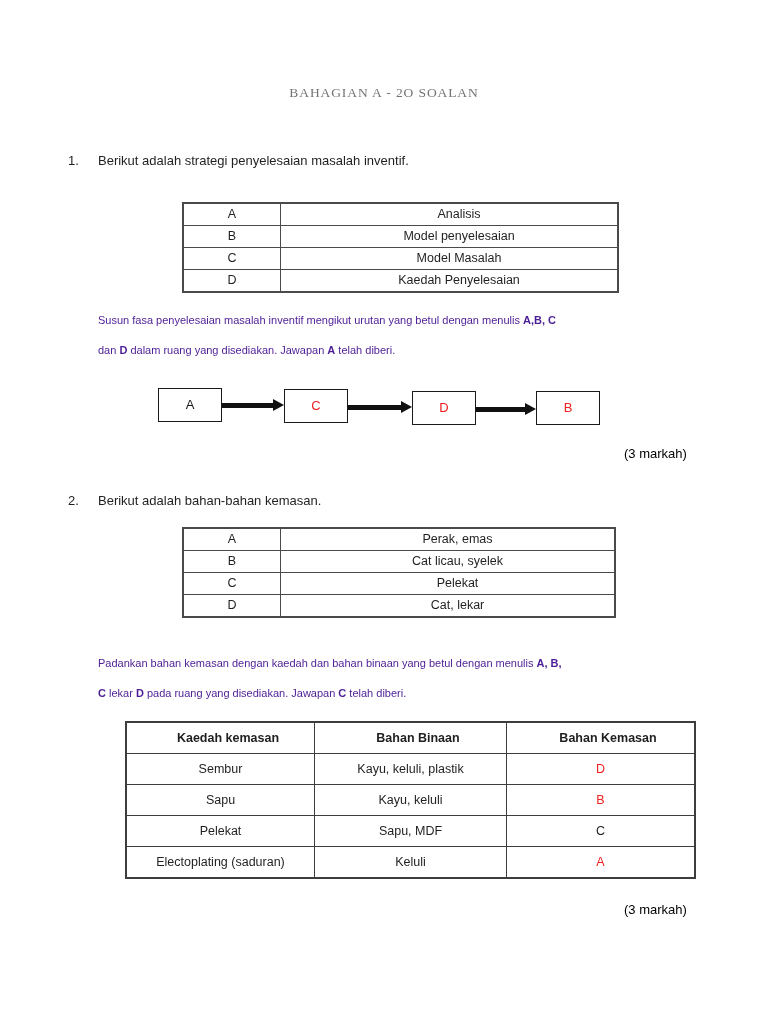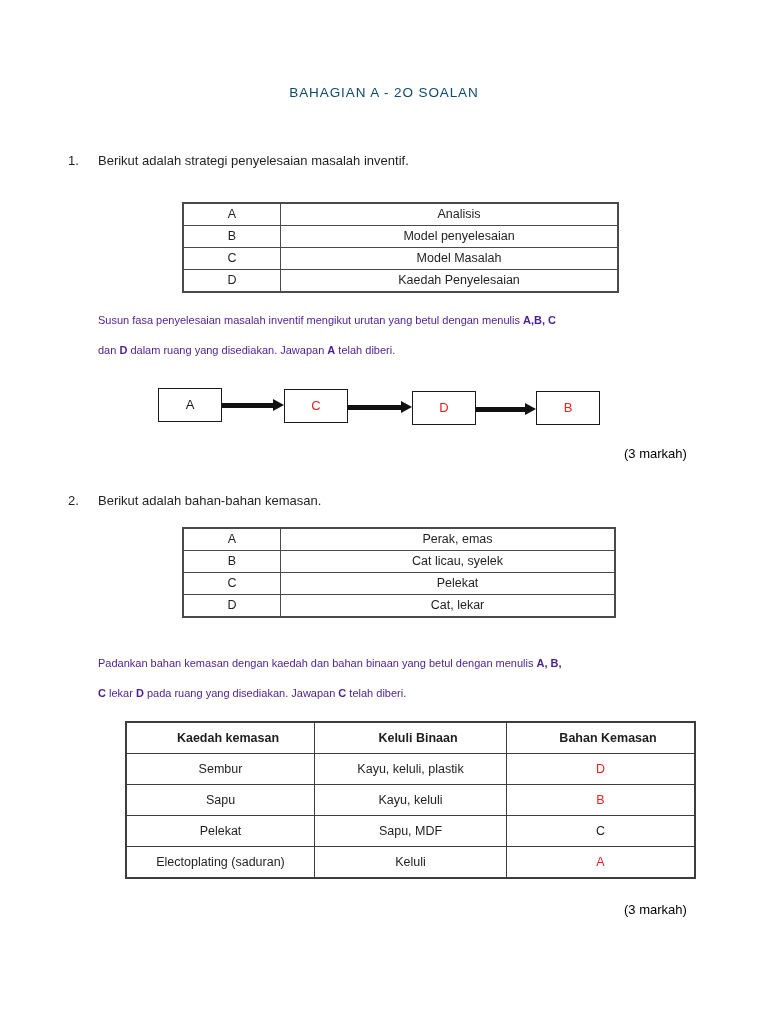--- a/index.html
+++ b/index.html
@@ -23,21 +23,22 @@
 
   
   .doc-title {
     position: absolute;
     top: 85px;
     left: 0;
     width: 768px;
     text-align: center;
     font-size: 13.5px;
     letter-spacing: 0.9px;
-    color: #0c4a6e;
+    color: #737373;
+    font-family: Liberation Serif, serif;
   }
 
   
   .q-number {
     position: absolute;
     font-size: 13px;
     color: #1f1f1f;
   }
   .q-stem {
     position: absolute;
@@ -255,21 +256,21 @@
 
   <div class="instr" style="left:98px; top:648px; width:615px;">
     <span>Padankan bahan kemasan dengan kaedah dan bahan binaan yang betul dengan menulis </span><b>A, B,</b><br>
     <b>C</b><span> lekar </span><b>D</b><span> pada ruang yang disediakan. Jawapan </span><b>C</b><span> telah diberi.</span>
   </div>
 
   <table class="match-table">
     <thead>
       <tr>
         <th class="c1">Kaedah kemasan</th>
-        <th class="c2">Keluli Binaan</th>
+        <th class="c2">Bahan Binaan</th>
         <th class="c3">Bahan Kemasan</th>
       </tr>
     </thead>
     <tbody>
       <tr>
         <td class="c1">Sembur</td>
         <td class="c2">Kayu, keluli, plastik</td>
         <td class="c3 ans-red">D</td>
       </tr>
       <tr>

